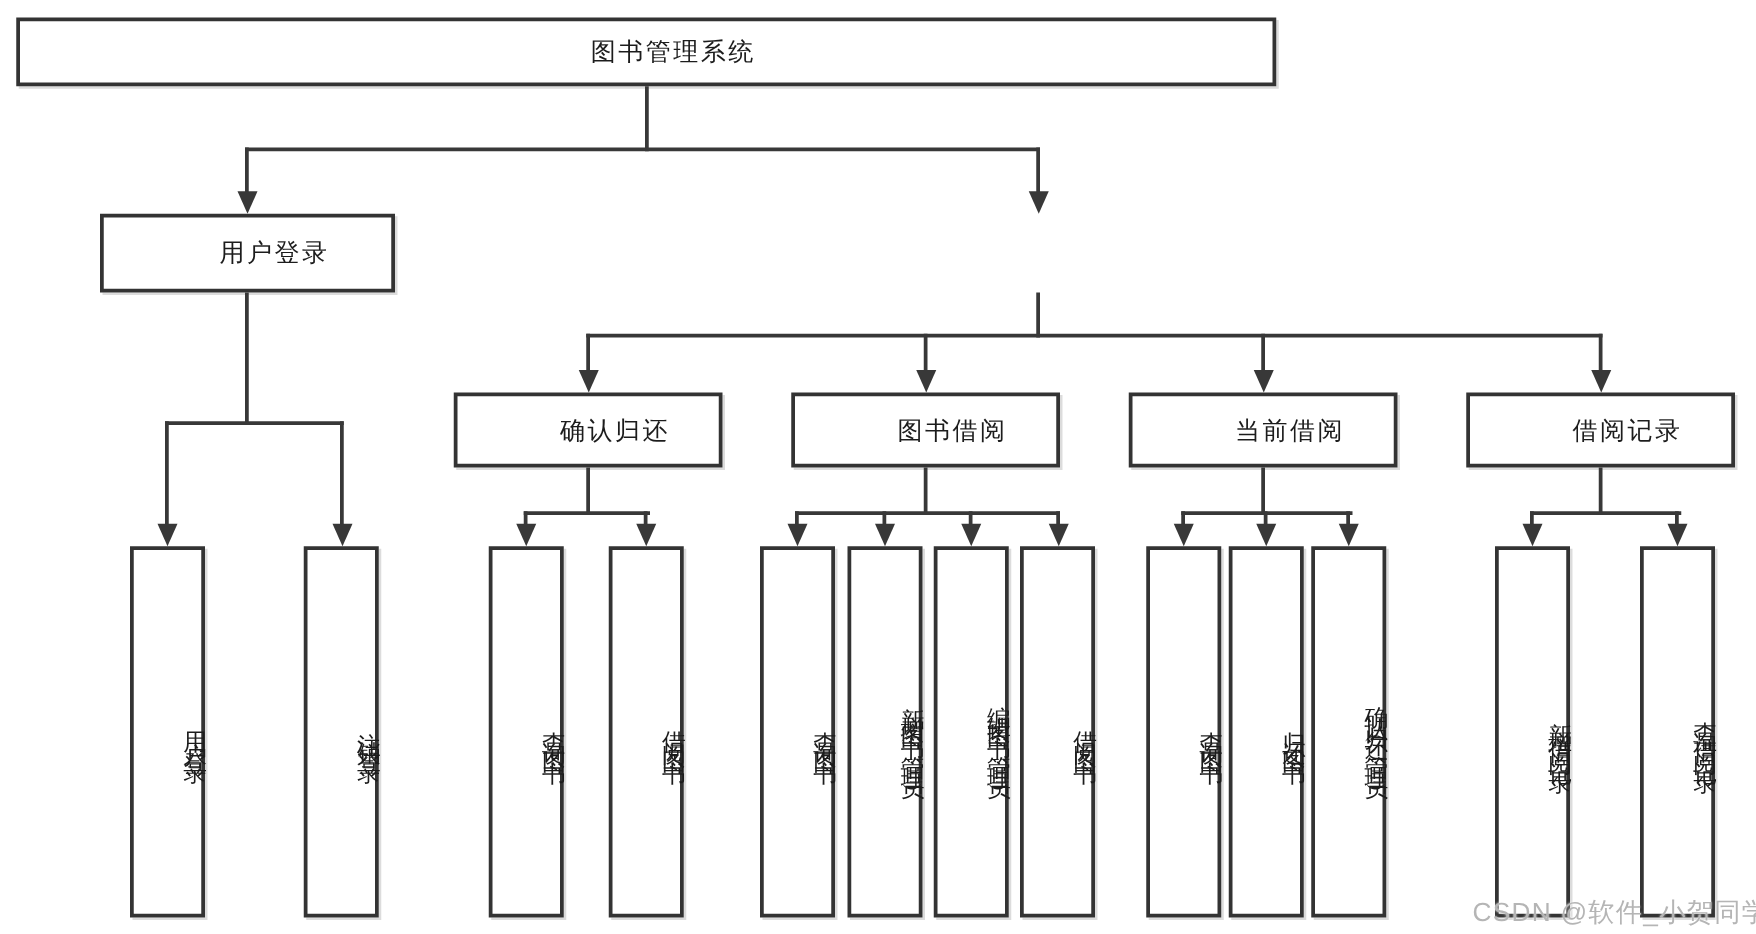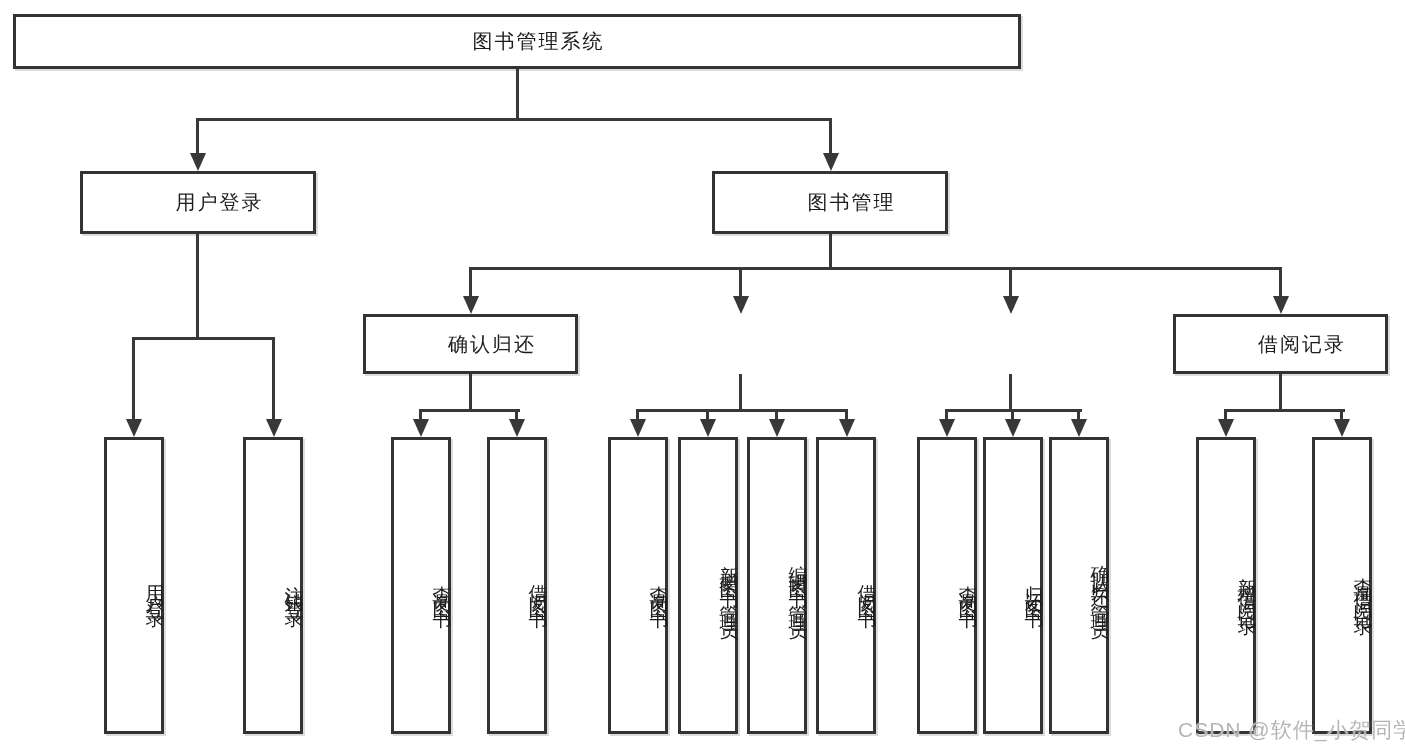--- a/index.html
+++ b/index.html
@@ -34,25 +34,26 @@
 </style>
 </head>
 <body>
 
 <div class="canvas">
 
   <div class="box hlabel" style="left:13px; top:14px; width:1008px; height:55px;">图书管理系统</div>
 
   <div class="box hlabel" style="left:80px; top:171px; width:236px; height:63px;">用户登录</div>
 
-  <div class="box hlabel" style="left:712px; top:171px; width:236px; height:63px;">图书管理</div>
 
   <div class="box hlabel" style="left:363px; top:314px; width:215px; height:60px;">确认归还</div>
 
+  <div class="box hlabel" style="left:633px; top:314px; width:215px; height:60px;">图书借阅</div>
 
+  <div class="box hlabel" style="left:903px; top:314px; width:215px; height:60px;">当前借阅</div>
 
   <div class="box hlabel" style="left:1173px; top:314px; width:215px; height:60px;">借阅记录</div>
 
   <div class="box leaf" style="left:104px; top:437px; width:60px; height:297px;">用户登录</div>
   <div class="box leaf" style="left:243px; top:437px; width:60px; height:297px;">注销登录</div>
 
   <div class="box leaf" style="left:391px; top:437px; width:60px; height:297px;">查询图书</div>
   <div class="box leaf" style="left:487px; top:437px; width:60px; height:297px;">借阅图书</div>
 
   <div class="box leaf" style="left:608px; top:437px; width:60px; height:297px;">查询图书</div>

